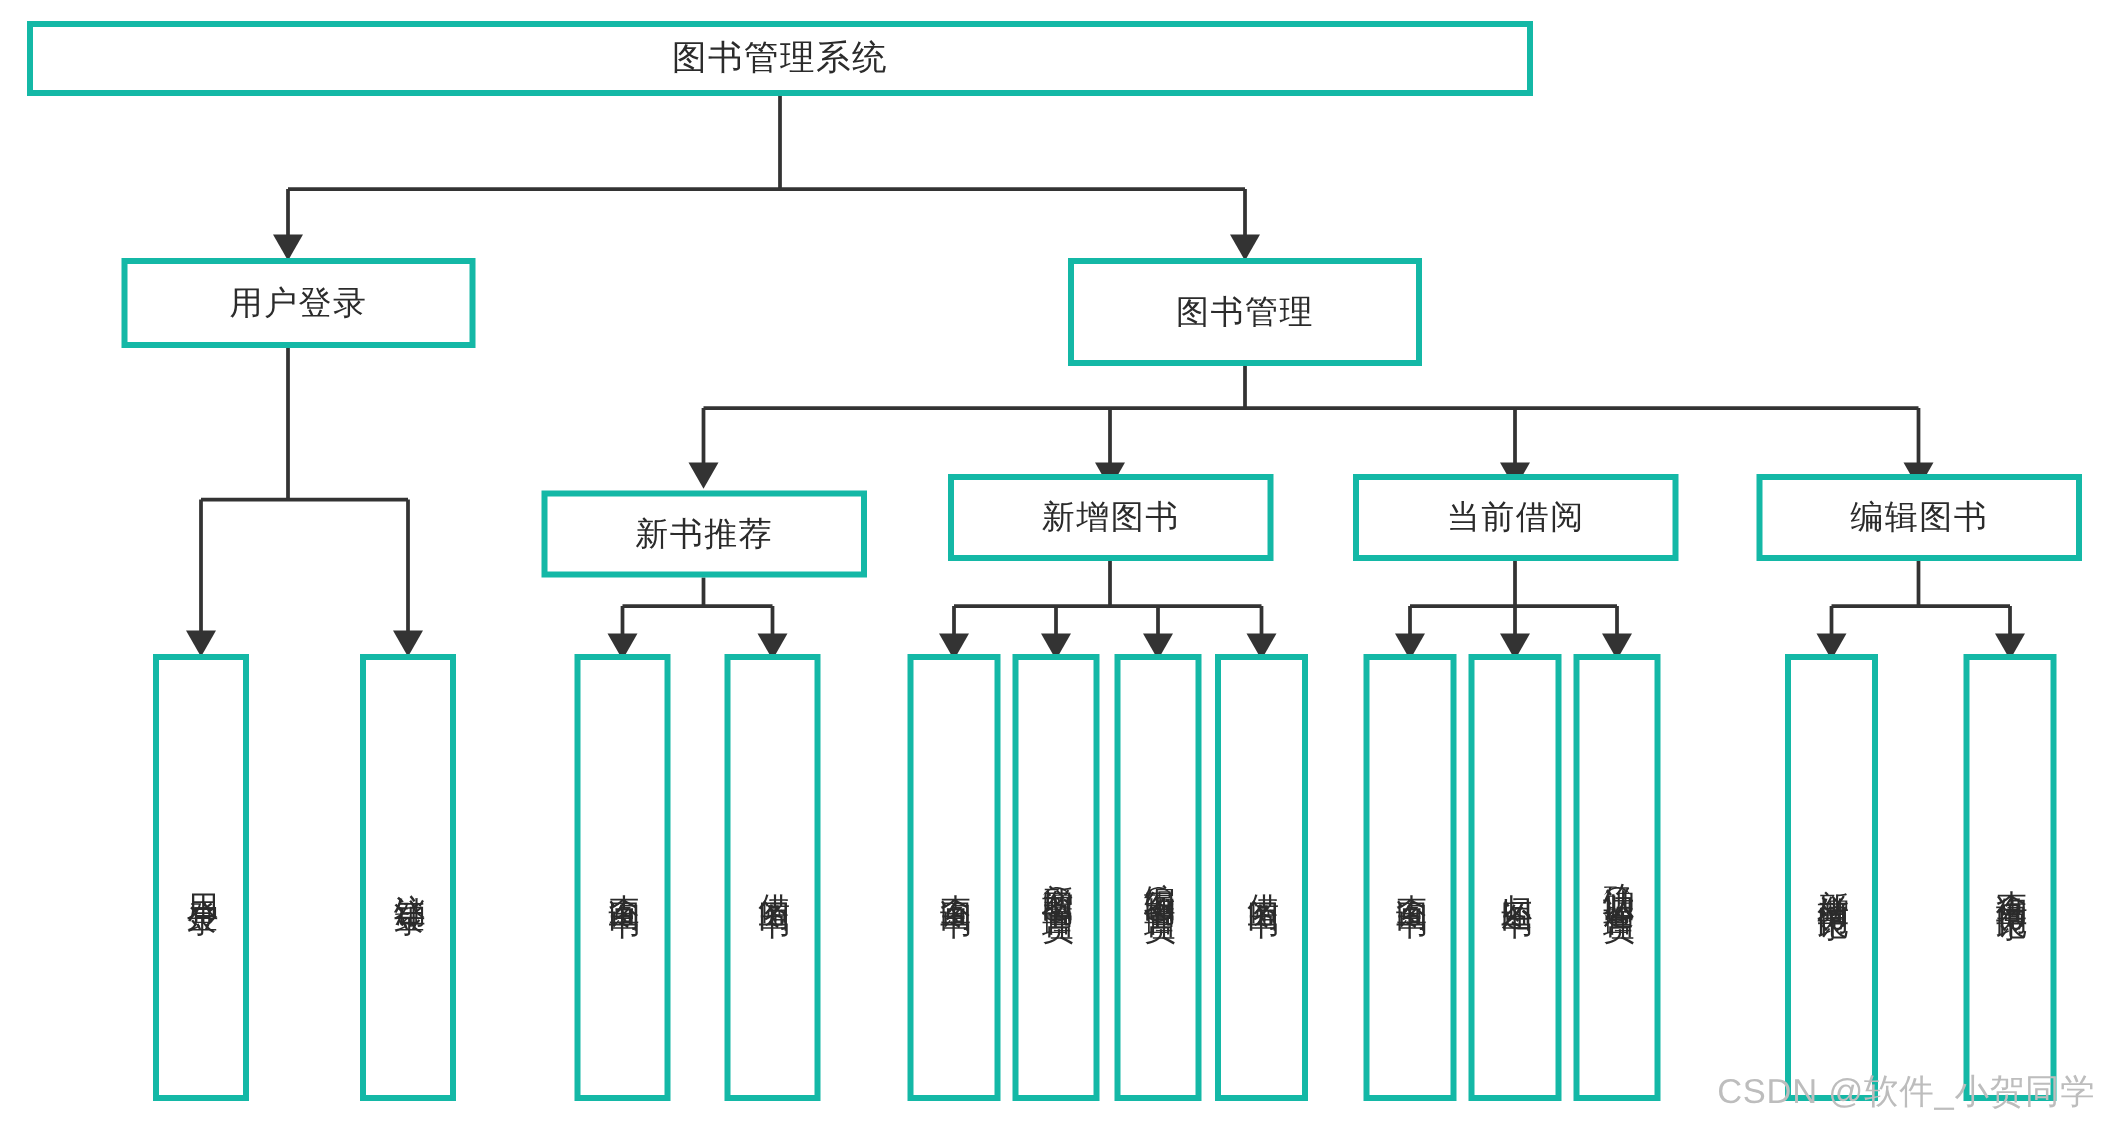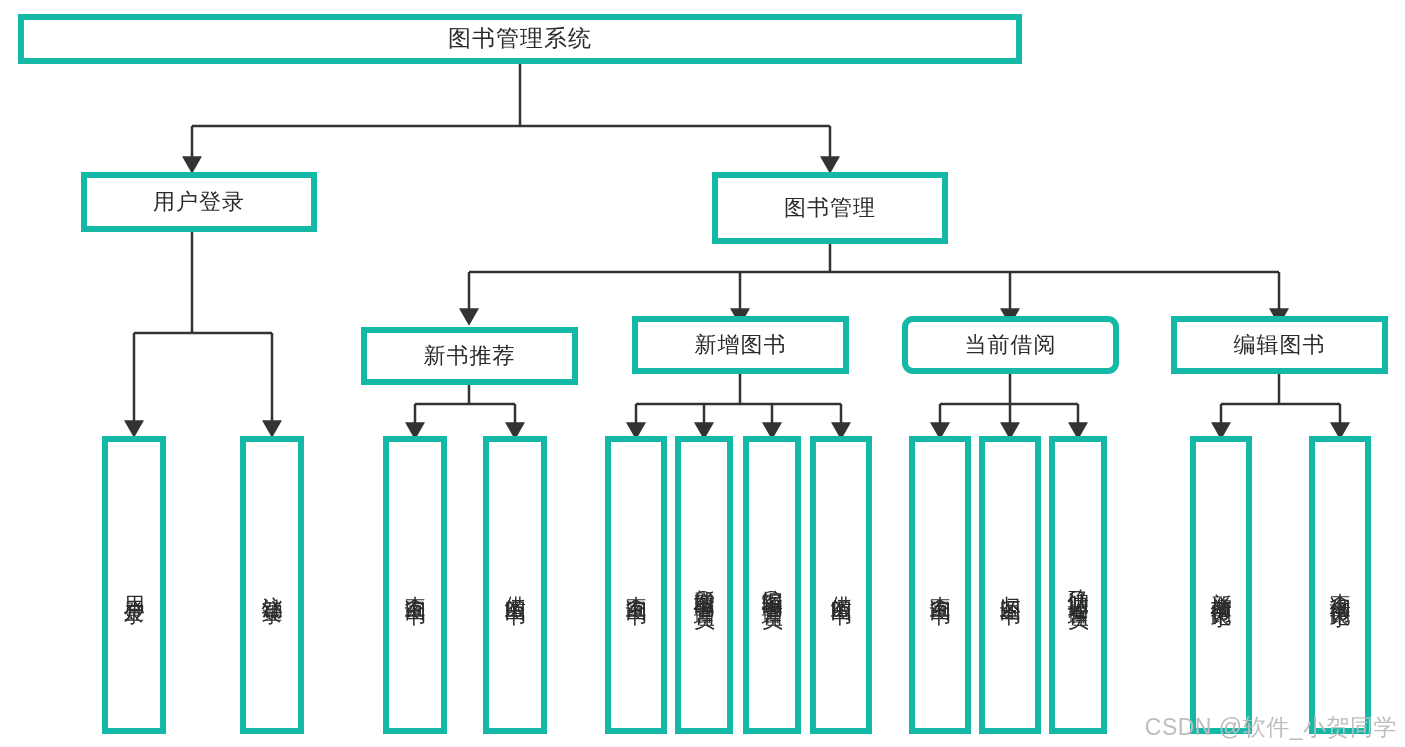--- a/index.html
+++ b/index.html
@@ -21,21 +21,21 @@
     position: absolute;
     left: 0;
     top: 0;
     width: 1405px;
     height: 747px;
     pointer-events: none;
   }
   .node {
     position: absolute;
     box-sizing: border-box;
-    border: 6px solid #14b8a6;
+    border: 4px solid #14b8a6;
     background: #ffffff;
     display: flex;
     align-items: center;
     justify-content: center;
     color: #2b2b2b;
     letter-spacing: 1px;
   }
   .node.horiz {
     font-size: 22px;
     line-height: 1.2;
@@ -131,21 +131,21 @@
   <div class="node horiz" style="left:712px; top:172px; width:236px; height:72px;">
     <span>图书管理</span>
   </div>
 
   <div class="node horiz" style="left:361px; top:316px; width:217px; height:58px;margin-top:11px;">
     <span>新书推荐</span>
   </div>
   <div class="node horiz" style="left:632px; top:316px; width:217px; height:58px;">
     <span>新增图书</span>
   </div>
-  <div class="node horiz" style="left:902px; top:316px; width:217px; height:58px;border-radius:11px;">
+  <div class="node horiz" style="left:902px; top:316px; width:217px; height:58px;">
     <span>当前借阅</span>
   </div>
   <div class="node horiz" style="left:1171px; top:316px; width:217px; height:58px;">
     <span>编辑图书</span>
   </div>
 
   <div class="node vert" style="left:102px; top:436px; width:64px; height:298px;">
     <span class="vtext">用户登录</span>
   </div>
   <div class="node vert" style="left:240px; top:436px; width:64px; height:298px;">

